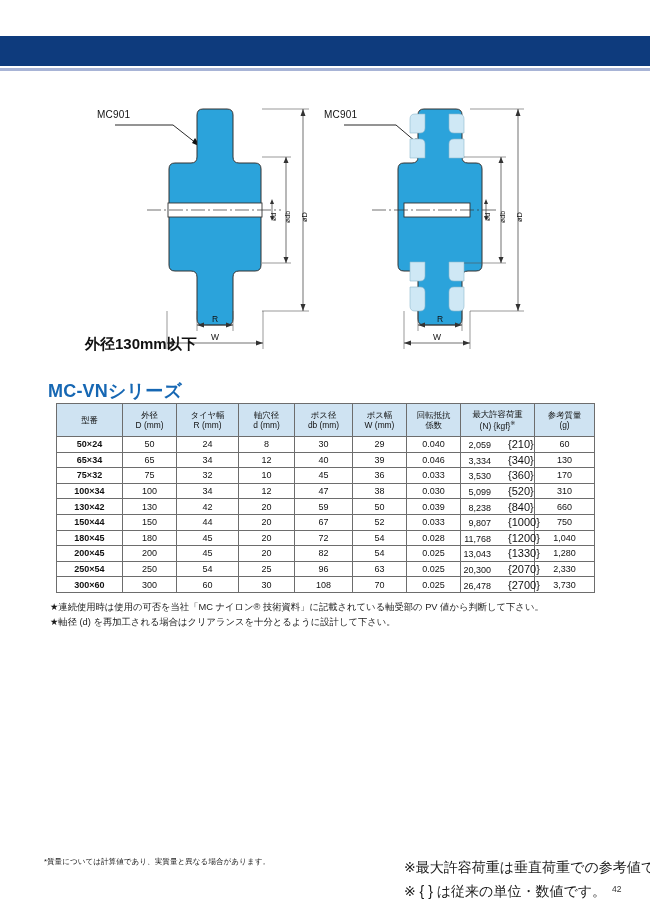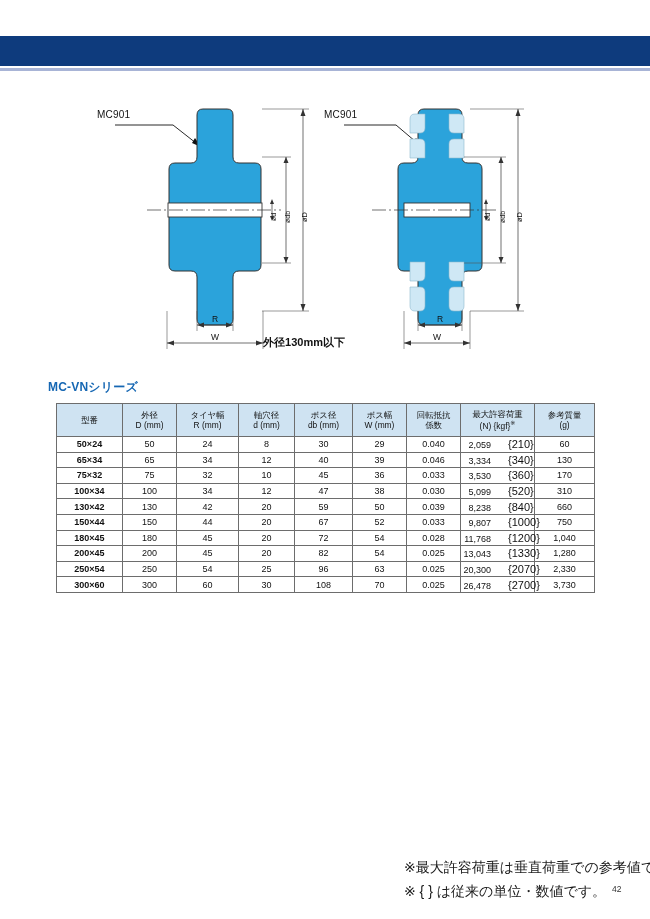--- a/index.html
+++ b/index.html
@@ -12,25 +12,25 @@
   .top-rule{position:absolute;left:0;top:68px;width:650px;height:3px;background:#a8b4d6;}
 
   
   .diagrams{position:absolute;left:0;top:95px;width:650px;height:265px;}
   .fig{position:absolute;top:0;width:260px;height:265px;}
   .fig-left{left:85px;}
   .fig-right{left:310px;}
 
   .mc-label{position:absolute;font-size:10px;letter-spacing:.2px;color:#111;white-space:nowrap;}
   svg{display:block;overflow:visible;}
-  .cap{position:absolute;top:240px;width:260px;text-align:right;font-size:11px;font-weight:bold;color:#111;}
+  .cap{position:absolute;top:240px;width:260px;text-align:left;font-size:15px;font-weight:bold;color:#111;}
 
   
   .series-title{
-    position:absolute;left:48px;top:379px;font-size:12px;font-weight:bold;
+    position:absolute;left:48px;top:379px;font-size:18px;font-weight:bold;
     color:#1667b3;letter-spacing:.2px;
   }
 
   
   .spec-wrap{position:absolute;left:56px;top:403px;width:538px;}
   table.spec{border-collapse:collapse;width:538px;table-layout:fixed;
     border:1.6px solid #2b2b2b;}
   table.spec th,table.spec td{
     border:0.8px solid #6d6d6d;text-align:center;vertical-align:middle;
     font-size:8.6px;color:#111;padding:0;
@@ -389,24 +389,27 @@
               <span class="load-kgf">{2700}</span>
             </div>
           </td>
           <td>3,730</td>
         </tr>
       </tbody>
   </table>
 </div>
 
 <div class="notes">
+  <div class="note">★連続使用時は使用の可否を当社「MC ナイロン® 技術資料」に記載されている軸受部の PV 値から判断して下さい。</div>
+  <div class="note">★軸径 (d) を再加工される場合はクリアランスを十分とるように設計して下さい。</div>
 </div>
 
 <div class="bottom">
   <div class="bl">
+    <div>*質量については計算値であり、実質量と異なる場合があります。</div>
   </div>
   <div class="br">
     <div>※最大許容荷重は垂直荷重での参考値です。</div>
     <div>※ {   } は従来の単位・数値です。</div>
   </div>
 </div>
 
 <div class="pageno">42</div>
 
 </body></html>

